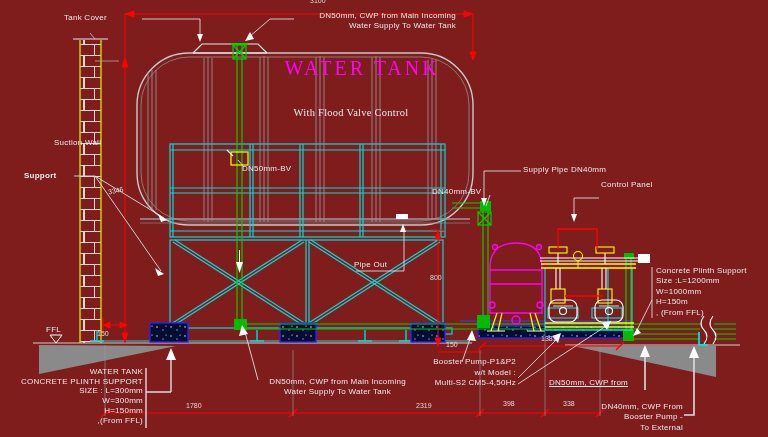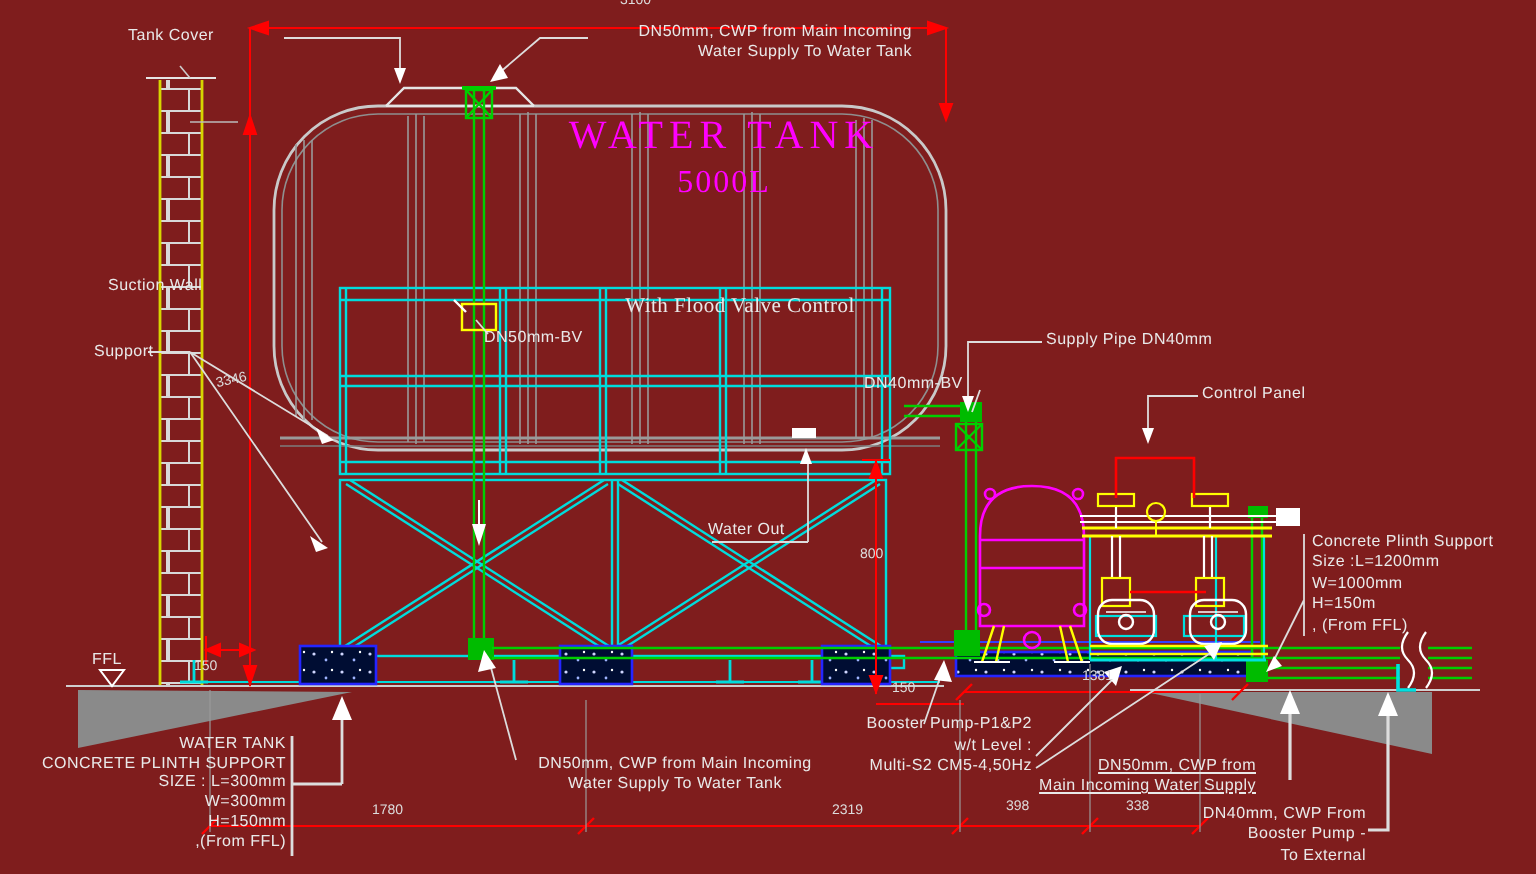--- a/index.html
+++ b/index.html
@@ -267,36 +267,35 @@
     <polygon points="611,321 602,323 607,330" fill="#ffffff" stroke="none"></polygon>
     <path d="M645,390 V352" stroke-width="1.6"></path>
     <polygon points="645,345 640,357 650,357" fill="#ffffff" stroke="none"></polygon>
     <path d="M684,415 H694 V352" stroke-width="1.6"></path>
     <polygon points="694,346 689,358 699,358" fill="#ffffff" stroke="none"></polygon>
   </g>
 </svg>
 
 <div class="lbl" style="left:64px;top:13px;">Tank Cover</div>
 <div class="lbl" style="left:54px;top:138px;">Suction Wall</div>
-<div class="lbl" style="left:47px;top:171px;">Support</div>
+<div class="lbl" style="left:24px;top:171px;font-weight:bold;">Support</div>
 
 <div class="lbl ra" style="left:296px;top:11px;width:160px;">
   <div>DN50mm, CWP from Main Incoming</div>
   <div>Water Supply To Water Tank</div>
 </div>
 
 <div class="lbl serif mag ctr" style="left:272px;top:63px;width:180px;font-size:20px;letter-spacing:3px;">WATER TANK</div>
-<div class="lbl serif mag ctr" style="left:272px;top:87px;width:180px;font-size:16px;letter-spacing:1px;">5000L</div>
-<div class="lbl serif ctr" style="left:280px;top:108px;width:180px;font-size:10.5px;margin-top:41px;">With Flood Valve Control</div>
+<div class="lbl serif ctr" style="left:261px;top:108px;width:180px;font-size:10.5px;">With Flood Valve Control</div>
 
 <div class="lbl" style="left:242px;top:164px;">DN50mm-BV</div>
 <div class="lbl" style="left:432px;top:187px;">DN40mm-BV</div>
 <div class="lbl" style="left:523px;top:165px;">Supply Pipe DN40mm</div>
-<div class="lbl" style="left:601px;top:192px;">Control Panel</div>
-<div class="lbl" style="left:354px;top:260px;">Water Out</div>
+<div class="lbl" style="left:601px;top:180px;">Control Panel</div>
+<div class="lbl" style="left:354px;top:260px;">Pipe Out</div>
 
 <div class="lbl" style="left:656px;top:266px;line-height:10.4px;">
   <div>Concrete Plinth Support</div>
   <div>Size :L=1200mm</div>
   <div>W=1000mm</div>
   <div>H=150m</div>
   <div>, (From FFL)</div>
 </div>
 
 <div class="lbl" style="left:46px;top:325px;">FFL</div>
@@ -310,27 +309,26 @@
   <div>,(From FFL)</div>
 </div>
 
 <div class="lbl ctr" style="left:245px;top:377px;width:185px;">
   <div>DN50mm, CWP from Main Incoming</div>
   <div>Water Supply To Water Tank</div>
 </div>
 
 <div class="lbl ra" style="left:396px;top:357px;width:120px;line-height:10.6px;">
   <div>Booster Pump-P1&amp;P2</div>
-  <div>w/t Level :</div>
+  <div>w/t Model :</div>
   <div>Multi-S2 CM5-4,50Hz</div>
 </div>
 
 <div class="lbl ra" style="left:488px;top:378px;width:140px;text-decoration:underline;">
   <div>DN50mm, CWP from</div>
-  <div>Main Incoming Water Supply</div>
 </div>
 
 <div class="lbl ra" style="left:563px;top:402px;width:120px;line-height:10.4px;">
   <div>DN40mm, CWP From</div>
   <div>Booster Pump -</div>
   <div>To External</div>
 </div>
 
 <div class="dim" style="left:310px;top:-3px;">3100</div>
 <div class="dim" style="left:108px;top:187px;transform:rotate(-12deg);">3346</div>

